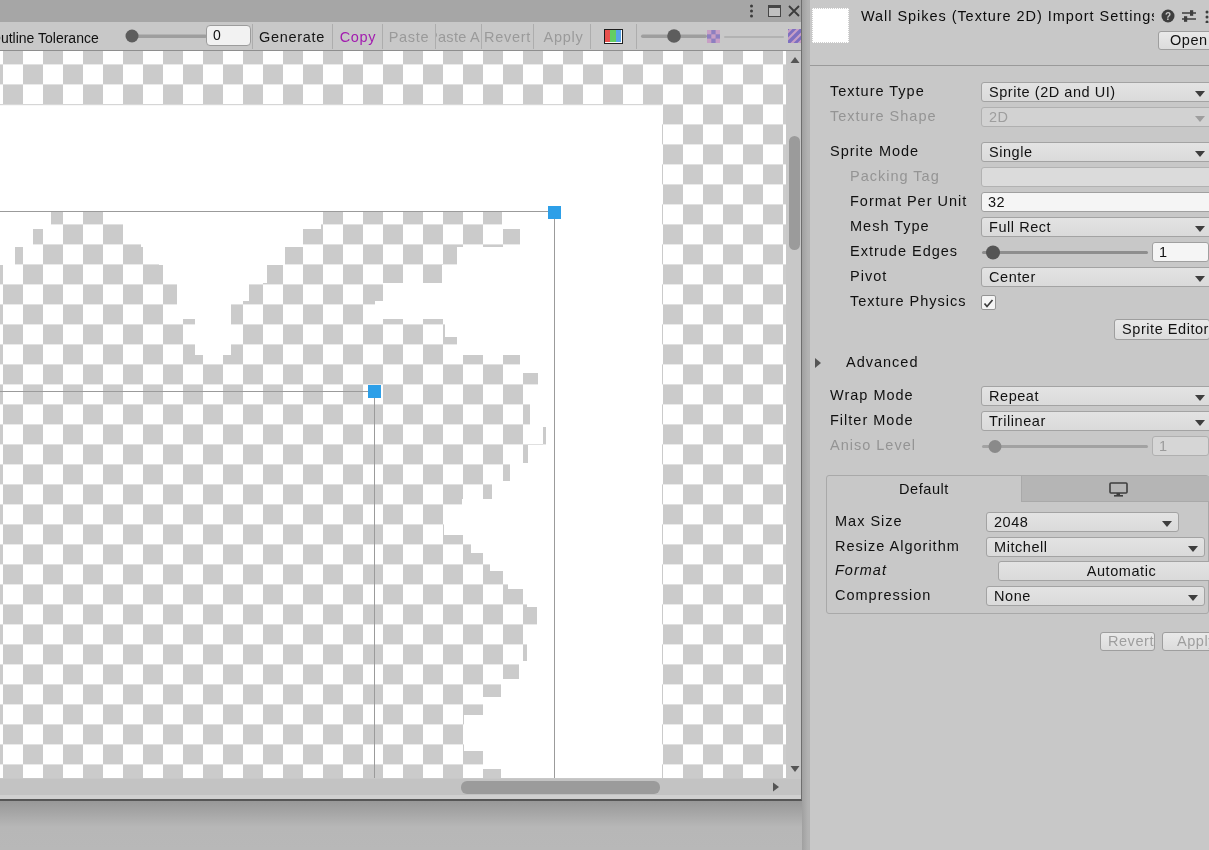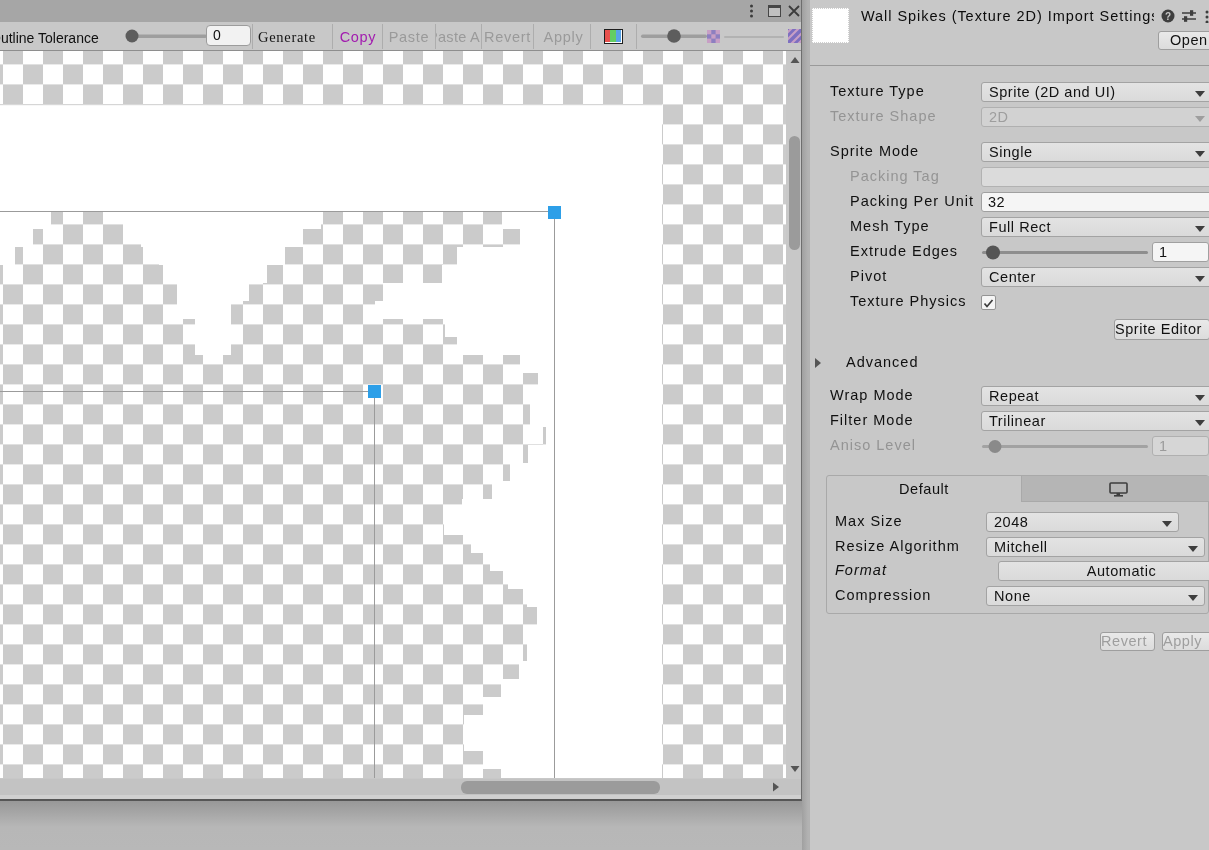--- a/index.html
+++ b/index.html
@@ -5,21 +5,21 @@
 html,body { width:1209px; height:850px; overflow:hidden; }
 body { font-family:"Liberation Sans", sans-serif; background:#c7c7c7; position:relative; }
 .abs { position:absolute; }
 .lbl { position:absolute; font-size:14.5px; letter-spacing:1px; color:#101010; white-space:nowrap; }
 .glbl { color:#949494; }
 .dd { position:absolute; height:20px; background:linear-gradient(#e3e3e3,#dadada); border:1px solid #a3a3a3; border-radius:3px; font-size:14.5px; letter-spacing:0.55px; color:#121212; line-height:18px; padding-left:7px; white-space:nowrap; overflow:hidden; }
 .dd .arr { position:absolute; right:6px; top:8px; width:0; height:0; border-left:5.5px solid transparent; border-right:5.5px solid transparent; border-top:6px solid #3e3e3e; }
 .dd.dis { background:#d2d2d2; border-color:#b0b0b0; color:#9e9e9e; }
 .dd.dis .arr { border-top-color:#9e9e9e; }
 .tf { position:absolute; height:20px; background:#f5f5f5; border:1px solid #a0a0a0; border-radius:3px; font-size:14.5px; letter-spacing:0.55px; color:#121212; line-height:18px; padding-left:6px; }
-.btn { position:absolute; background:linear-gradient(#e9e9e9,#dcdcdc); border:1px solid #9e9e9e; border-radius:3px; font-size:14.5px; letter-spacing:0.55px; color:#121212; text-align:left; }
+.btn { position:absolute; background:linear-gradient(#e9e9e9,#dcdcdc); border:1px solid #9e9e9e; border-radius:3px; font-size:14.5px; letter-spacing:0.55px; color:#121212; text-align:right; }
 </style></head>
 <body>
 
 <div class="abs" style="left:0;top:0;width:802px;height:801px;background:#c8c8c8;border-right:1px solid #6e6e6e;border-bottom:2px solid #565656;">
 
   <div class="abs" style="left:0;top:0;width:801px;height:22px;background:#a6a6a6;">
     <div class="abs" style="left:749px;top:3px;width:4px;height:16px;color:#3c3c3c;font-size:13px;line-height:5px;letter-spacing:0;">
       <svg width="5" height="16">
           <circle cx="2.5" cy="3" r="1.5" fill="#3c3c3c"></circle>
           <circle cx="2.5" cy="8" r="1.5" fill="#3c3c3c"></circle>
@@ -40,21 +40,21 @@
     </svg>
     <div class="abs" style="left:206px;top:3px;width:45px;height:21px;background:#f2f2f2;border:1px solid #9c9c9c;border-radius:4px;font-size:14px;color:#111;line-height:19px;padding-left:6px;">0</div>
     <div class="abs" style="left:252px;top:2px;width:1px;height:25px;background:#adadad;"></div>
       <div class="abs" style="left:332px;top:2px;width:1px;height:25px;background:#adadad;"></div>
       <div class="abs" style="left:382px;top:2px;width:1px;height:25px;background:#adadad;"></div>
       <div class="abs" style="left:435px;top:2px;width:1px;height:25px;background:#adadad;"></div>
       <div class="abs" style="left:481px;top:2px;width:1px;height:25px;background:#adadad;"></div>
       <div class="abs" style="left:533px;top:2px;width:1px;height:25px;background:#adadad;"></div>
       <div class="abs" style="left:590px;top:2px;width:1px;height:25px;background:#adadad;"></div>
       <div class="abs" style="left:636px;top:2px;width:1px;height:25px;background:#adadad;"></div>
-    <div class="abs" style="left:258px;top:6.5px;width:68px;font-size:14.5px;letter-spacing:0.7px;color:#141414;font-family:Liberation Serif, serif;">Generate</div>
+    <div class="abs" style="left:258px;top:6.5px;width:68px;font-size:14.5px;letter-spacing:0.7px;color:#141414;text-align:center;">Generate</div>
       <div class="abs" style="left:339px;top:6.5px;width:38px;font-size:14.5px;letter-spacing:0.7px;color:#a21caf;text-align:center;">Copy</div>
       <div class="abs" style="left:388px;top:6.5px;width:42px;font-size:14.5px;letter-spacing:0.7px;color:#9a9a9a;text-align:center;">Paste</div>
       <div class="abs" style="left:484px;top:6.5px;width:46px;font-size:14.5px;letter-spacing:0.7px;color:#9a9a9a;text-align:center;">Revert</div>
       <div class="abs" style="left:541px;top:6.5px;width:45px;font-size:14.5px;letter-spacing:0.7px;color:#9a9a9a;text-align:center;">Apply</div>
       <div class="abs" style="left:436px;top:6.5px;width:45px;overflow:hidden;">
         <div style="font-size:14.5px;letter-spacing:0.3px;color:#9a9a9a;margin-left:-8px;white-space:nowrap;">Paste All</div>
       </div>
 
     <div class="abs" style="left:604px;top:7px;width:19px;height:15px;border:1.5px solid #1e1e1e;background:#fff;">
       <div class="abs" style="left:0;top:0;width:5.3px;height:12px;background:#e8514d;"></div>
@@ -155,21 +155,21 @@
   <div class="abs" style="left:0;top:65px;width:399px;height:1px;background:#9a9a9a;"></div>
 
   <div class="lbl" style="left:20px;top:83px;">Texture Type</div>
 <div class="dd" style="left:171px;top:82px;width:231px;">Sprite (2D and UI)<div class="arr"></div></div>
 <div class="lbl glbl" style="left:20px;top:108px;">Texture Shape</div>
 <div class="dd dis" style="left:171px;top:107px;width:231px;">2D<div class="arr"></div></div>
 <div class="lbl" style="left:20px;top:143px;">Sprite Mode</div>
 <div class="dd" style="left:171px;top:142px;width:231px;">Single<div class="arr"></div></div>
 <div class="lbl glbl" style="left:40px;top:168px;">Packing Tag</div>
 <div class="abs" style="left:171px;top:167px;width:231px;height:20px;background:#dbdbdb;border:1px solid #b2b2b2;border-radius:3px;"></div>
-<div class="lbl" style="left:40px;top:193px;">Packing Per Unit</div>
+<div class="lbl" style="left:40px;top:193px;">Format Per Unit</div>
 <div class="tf" style="left:171px;top:192px;width:231px;">32</div>
 <div class="lbl" style="left:40px;top:218px;">Mesh Type</div>
 <div class="dd" style="left:171px;top:217px;width:231px;">Full Rect<div class="arr"></div></div>
 <div class="lbl" style="left:40px;top:243px;">Extrude Edges</div>
 <svg class="abs" style="left:171px;top:244px;" width="170" height="17">
       <rect x="1" y="7" width="166" height="3" rx="1.5" fill="#8e8e8e"></rect>
       <circle cx="12" cy="8.5" r="7" fill="#555"></circle>
     </svg>
 <div class="tf" style="left:342px;top:242px;width:57px;">1</div>
 <div class="lbl" style="left:40px;top:268px;">Pivot</div>

